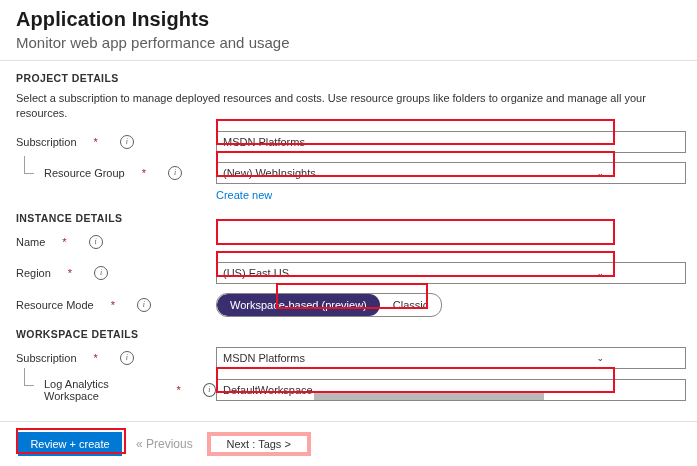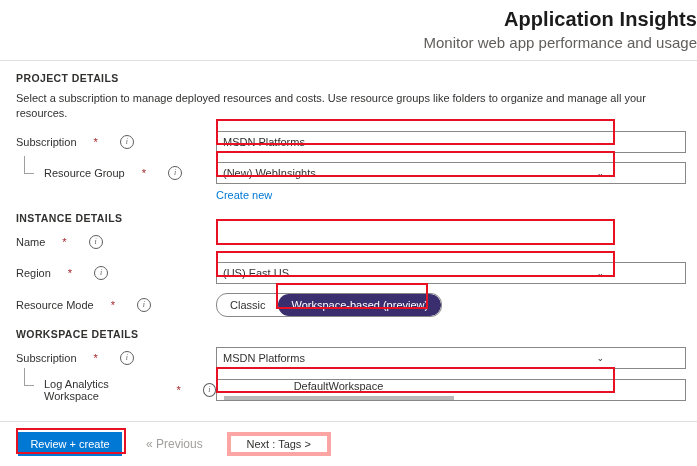--- a/index.html
+++ b/index.html
@@ -17,21 +17,20 @@
     position: relative;
   }
   .page {
     position: relative;
     width: 697px;
     height: 466px;
     box-sizing: border-box;
   }
   .header {
     padding: 8px 0 0 16px;
-    text-align: right;
   }
   .title {
     font-size: 20px;
     font-weight: bold;
     color: #1b1b1b;
     letter-spacing: 0.1px;
   }
   .subtitle {
     font-size: 15px;
     color: #605e5c;
@@ -199,21 +198,21 @@
   }
   .footer {
     position: absolute;
     left: 0;
     right: 0;
     bottom: 0;
     height: 44px;
     display: flex;
     align-items: center;
     padding-left: 18px;
-    gap: 14px;
+    gap: 4px;
   }
   .btn-primary {
     background: #0078d4;
     color: #ffffff;
     font-size: 11px;
     border: none;
     height: 24px;
     min-width: 104px;
     padding: 0 10px;
     cursor: pointer;
@@ -243,23 +242,22 @@
   .masked {
     display: inline-block;
     height: 9px;
     width: 230px;
     background: #b9b9b9;
     vertical-align: middle;
     margin-left: 1px;
   }
   .ws-value {
     display: flex;
-    align-items: center;
+    align-items: flex-end;
     overflow: hidden;
-    flex-direction: column;
   }
 </style>
 </head>
 <body>
 
 <div class="page">
 
   <div class="header">
     <div class="title">Application Insights</div>
     <div class="subtitle">Monitor web app performance and usage</div>
@@ -329,22 +327,22 @@
     </div>
 
     <div class="row">
       <div class="label">
         <span>Resource Mode</span>
         <span class="req">*</span>
         <span class="info">i</span>
       </div>
       <div class="field" style="display:flex;">
         <div class="toggle">
+          <div class="opt sel">Workspace-based (preview)</div>
           <div class="opt">Classic</div>
-          <div class="opt sel">Workspace-based (preview)</div>
         </div>
       </div>
     </div>
 
     <div class="section-head">WORKSPACE DETAILS</div>
 
     <div class="row">
       <div class="label">
         <span>Subscription</span>
         <span class="req">*</span>

